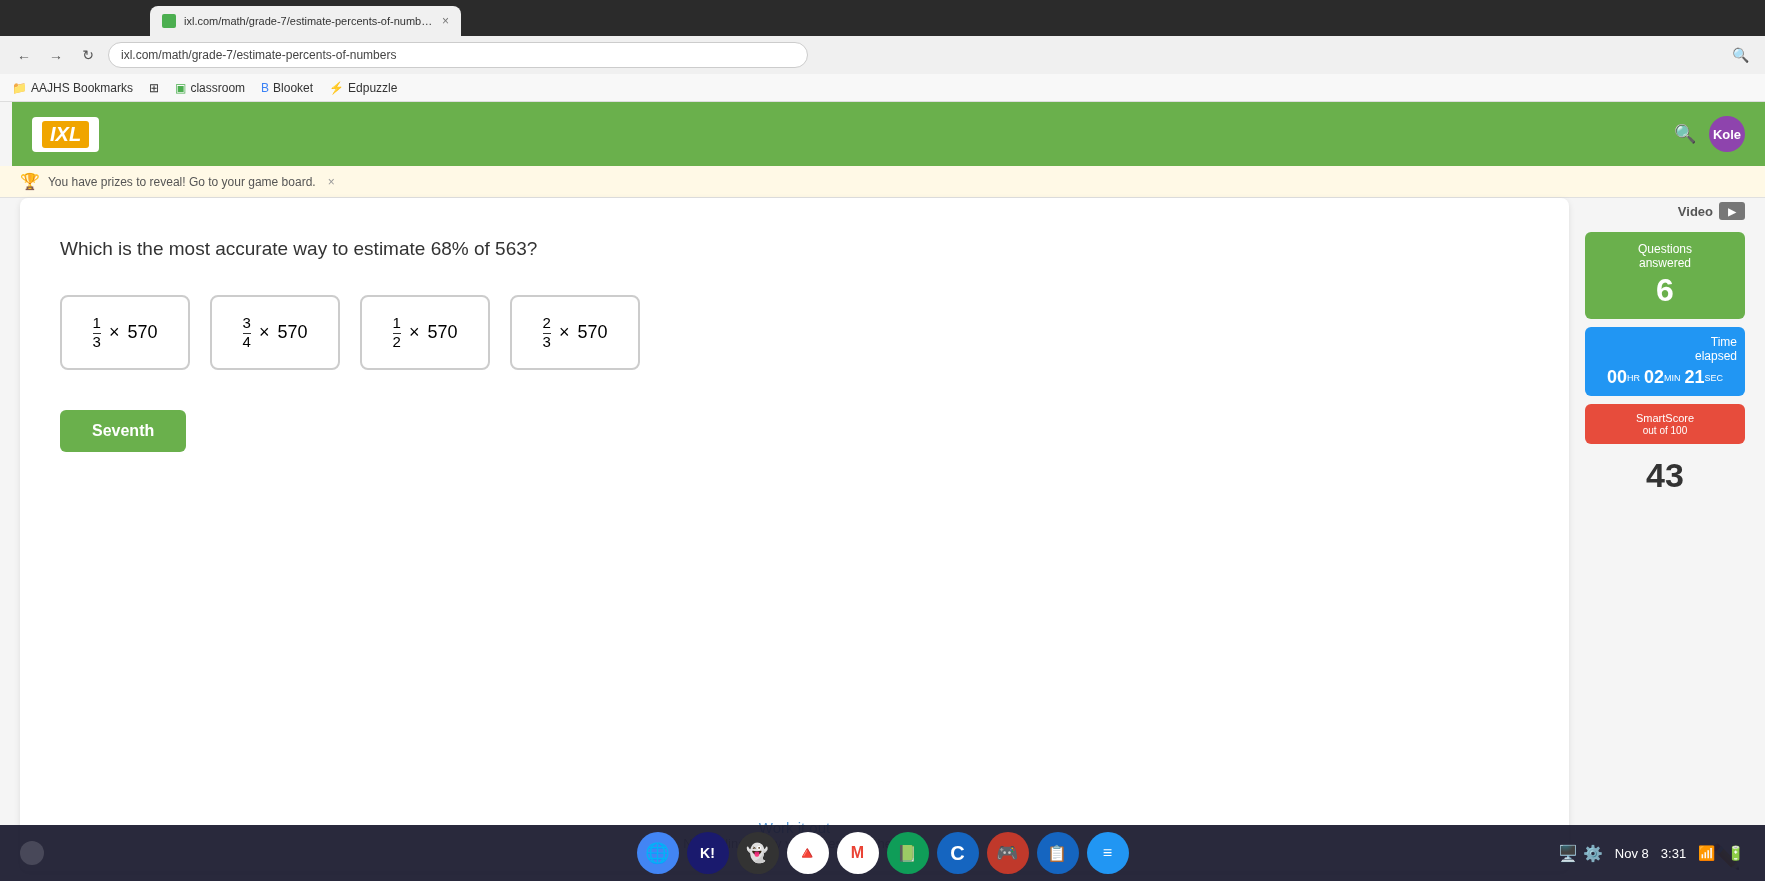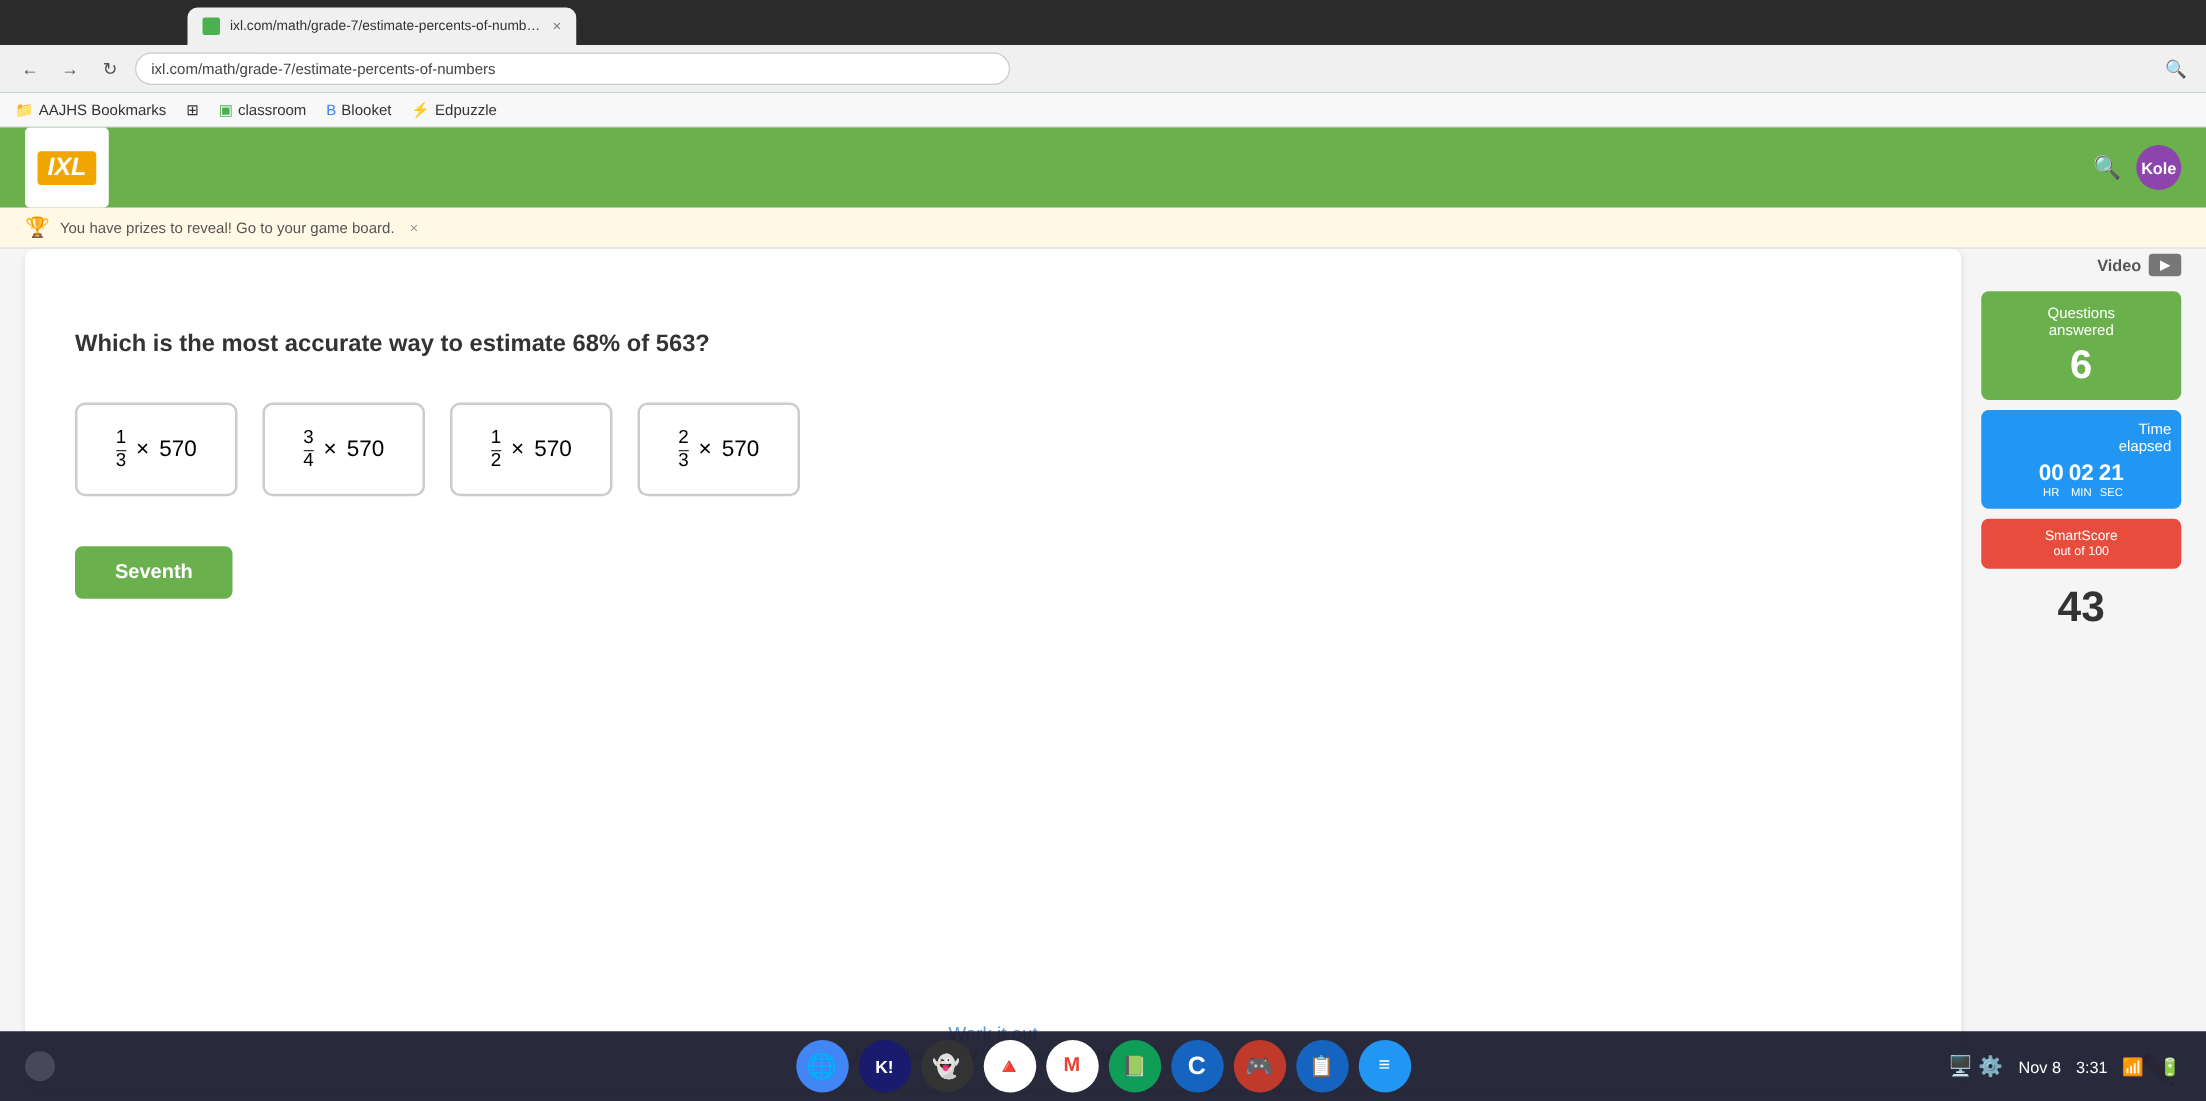--- a/index.html
+++ b/index.html
@@ -109,22 +109,24 @@
       height: calc(881px - 36px - 38px - 28px);
       display: flex;
       flex-direction: column;
     }
 
     
     .top-nav {
       background: #6ab04c;
       height: 64px;
       display: flex;
+      align-items: center;
       padding: 0 20px;
       position: relative;
+      margin-left: 12px;
     }
 
     .ixl-logo {
       background: white;
       border-radius: 4px;
       padding: 4px 10px;
       display: flex;
       align-items: center;
       font-weight: bold;
       font-size: 22px;
@@ -226,22 +228,21 @@
       padding: 40px 40px 30px 40px;
       box-shadow: 0 2px 6px rgba(0,0,0,0.1);
       position: relative;
       min-height: 400px;
     }
 
     .question-text {
       font-size: 19px;
       color: #333;
       margin-bottom: 35px;
-      font-weight: 700;
-      margin-top: 26px;
+      font-weight: 400;
     }
 
     .answer-options {
       display: flex;
       gap: 20px;
       flex-wrap: wrap;
       margin-bottom: 40px;
     }
 
     .answer-option {
@@ -376,21 +377,21 @@
       justify-content: center;
       gap: 2px;
       font-size: 18px;
       font-weight: bold;
       color: white;
       margin-top: 4px;
     }
 
     .time-unit {
       display: flex;
-      flex-direction: column;
+      flex-direction: row;
       align-items: center;
     }
 
     .time-unit .t-val {
       font-size: 18px;
       font-weight: bold;
     }
 
     .time-unit .t-label {
       font-size: 9px;

